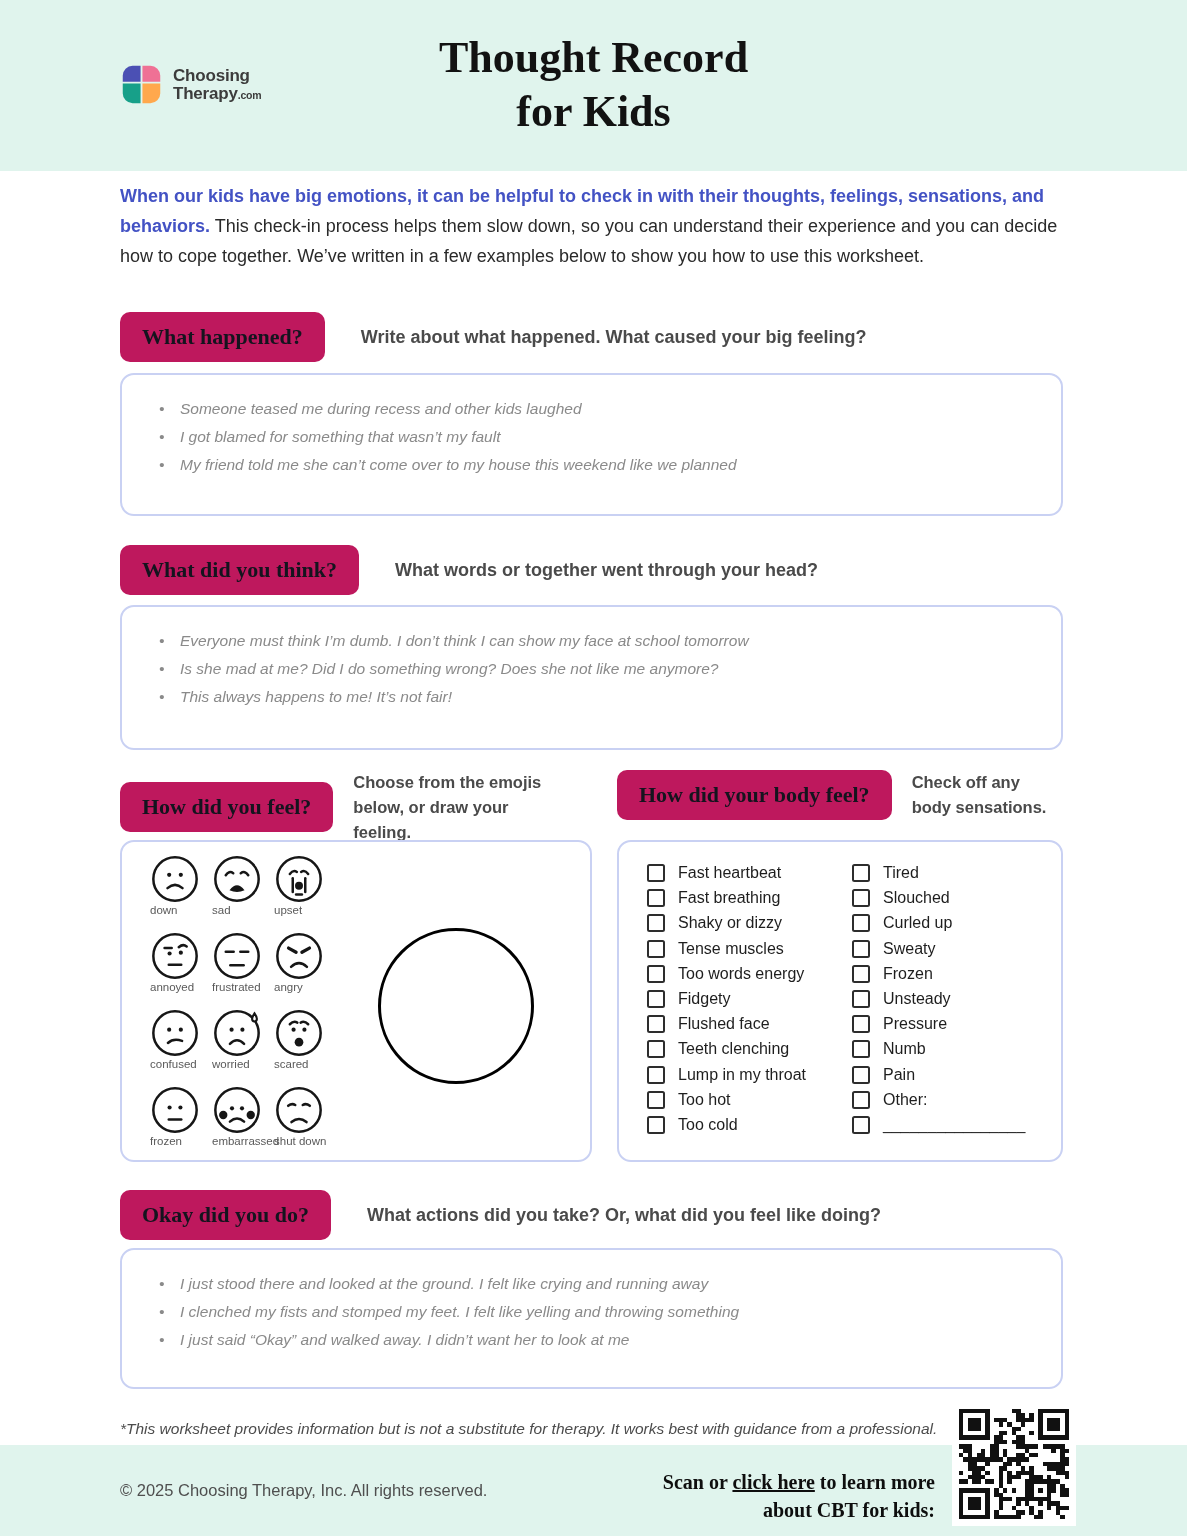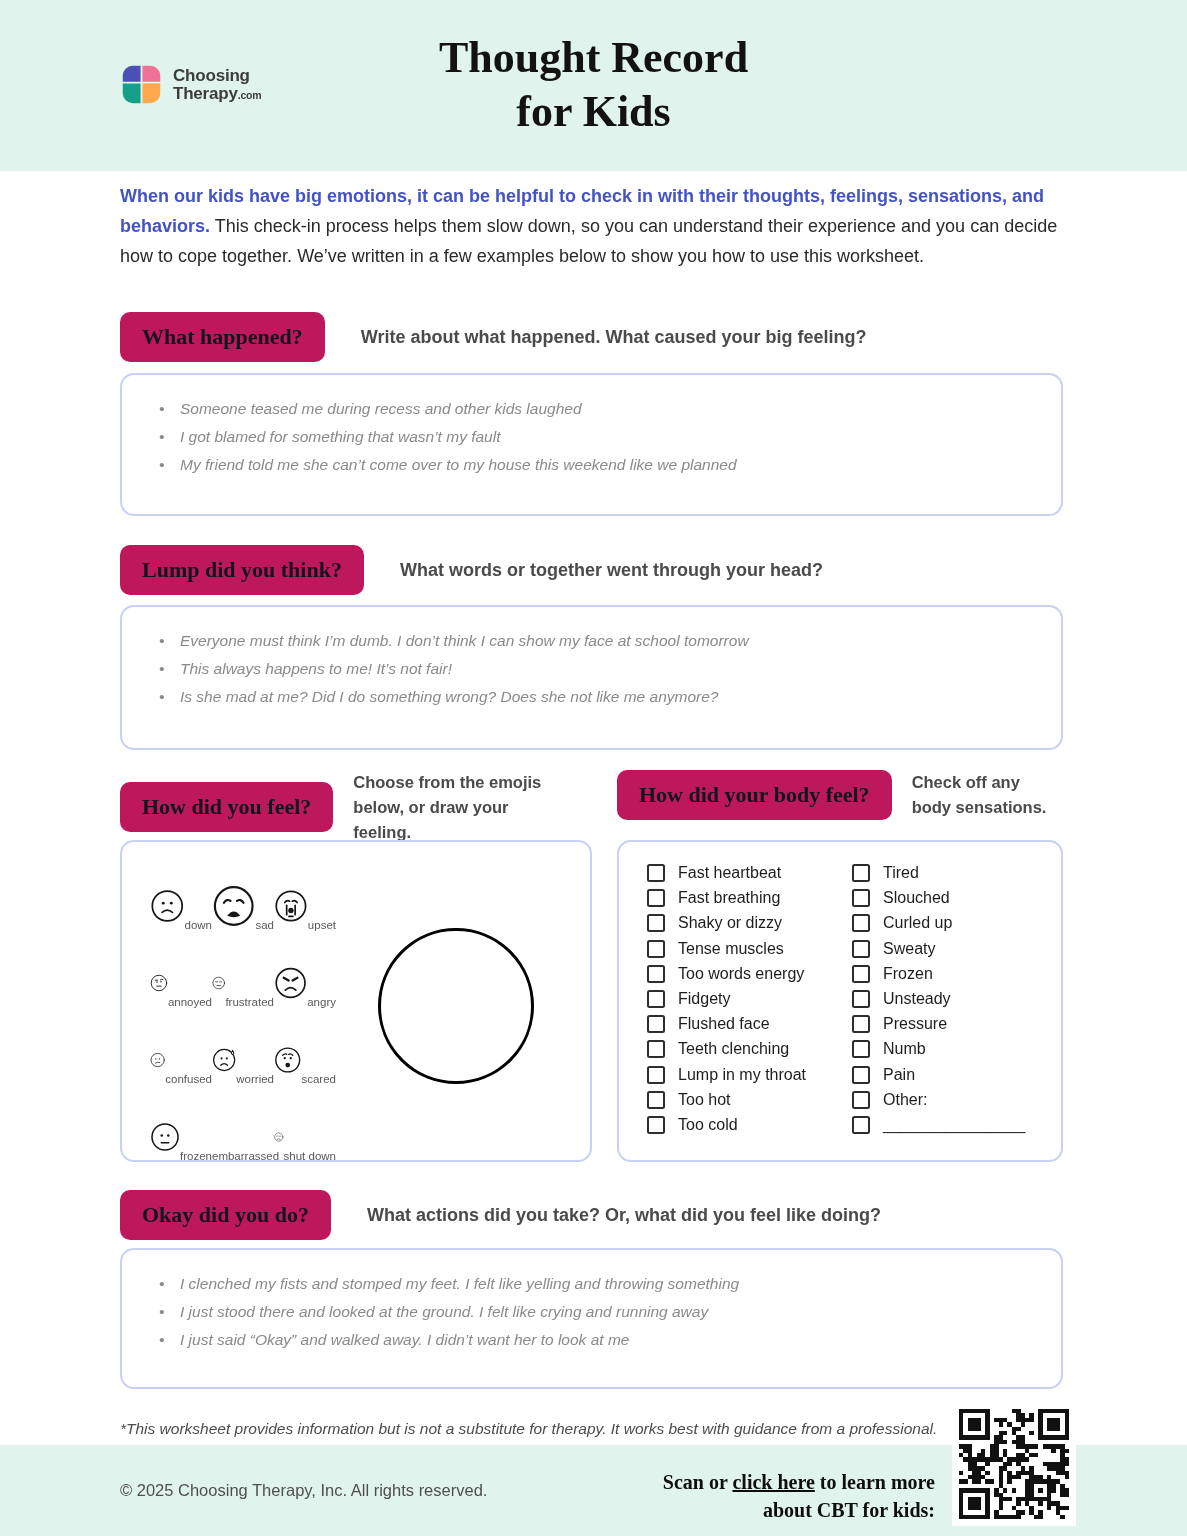--- a/index.html
+++ b/index.html
@@ -36,21 +36,21 @@
   .examples li::before{content:"\2022";position:absolute;left:-21px;color:#8a8a8a;}
 
   
   .hint{font-size:16.5px;font-weight:bold;color:#4a4a4a;line-height:1.5;}
   .feel-box{position:absolute;left:120px;top:840px;width:472px;height:322px;
     border:2px solid #c9d1f3;border-radius:14px;background:#fff;box-sizing:border-box;}
   .body-box{position:absolute;left:617px;top:840px;width:446px;height:322px;
     border:2px solid #c9d1f3;border-radius:14px;background:#fff;box-sizing:border-box;}
 
   .emoji-grid{position:absolute;left:28px;top:12px;display:grid;grid-template-columns:repeat(3,62px);}
-  .emoji-cell{height:77px;display:flex;flex-direction:row;align-items:flex-end;}
+  .emoji-cell{height:77px;display:flex;flex-direction:column;align-items:flex-start;}
   .emoji-cell svg{width:50px;height:50px;display:block;}
   .emoji-cell svg .f{fill:#161616;stroke:none;}
   .emoji-label{font-size:11.5px;color:#5a5a5a;margin-top:0px;white-space:nowrap;}
   .draw-circle{position:absolute;left:256px;top:86px;width:150px;height:150px;border:3.5px solid #000;border-radius:50%;}
 
   .checklist{position:absolute;top:22px;display:flex;flex-direction:column;}
   .checklist-1{left:28px;}
   .checklist-2{left:233px;}
   .check-row{display:flex;align-items:flex-start;height:25.2px;}
   .checkbox{width:14px;height:14px;border:2px solid #2d2d2d;border-radius:2.5px;margin-right:13px;flex:none;background:#fff;}
@@ -100,28 +100,28 @@
   </div>
   <div class="example-box" style="top:373px;height:143px;">
     <ul class="examples">
         <li>Someone teased me during recess and other kids laughed</li>
         <li>I got blamed for something that wasn’t my fault</li>
         <li>My friend told me she can’t come over to my house this weekend like we planned</li>
       </ul>
   </div>
 
   <div class="section-head" style="top:545px;">
-    <span class="label-chip">Lump did you think?</span>
+    <span class="label-chip">What did you think?</span>
     <span class="subtitle">What words or together went through your head?</span>
   </div>
   <div class="example-box" style="top:605px;height:145px;">
     <ul class="examples">
         <li>Everyone must think I’m dumb. I don’t think I can show my face at school tomorrow</li>
+        <li>Is she mad at me? Did I do something wrong? Does she not like me anymore?</li>
         <li>This always happens to me! It’s not fair!</li>
-        <li>Is she mad at me? Did I do something wrong? Does she not like me anymore?</li>
       </ul>
   </div>
 
   <div class="section-head" style="top:770px;gap:20px;">
     <span class="label-chip">How did you feel?</span>
     <span class="hint" style="width:205px;">Choose from the emojis below, or draw your feeling.</span>
   </div>
   <div class="section-head" style="left:617px;top:770px;gap:20px;">
     <span class="label-chip">How did your body feel?</span>
     <span class="hint" style="width:140px;">Check off any body sensations.</span>
@@ -369,22 +369,22 @@
         </div>
       </div>
   </div>
 
   <div class="section-head" style="top:1190px;">
     <span class="label-chip">Okay did you do?</span>
     <span class="subtitle">What actions did you take? Or, what did you feel like doing?</span>
   </div>
   <div class="example-box" style="top:1248px;height:141px;">
     <ul class="examples">
+        <li>I just stood there and looked at the ground. I felt like crying and running away</li>
         <li>I clenched my fists and stomped my feet. I felt like yelling and throwing something</li>
-        <li>I just stood there and looked at the ground. I felt like crying and running away</li>
         <li>I just said “Okay” and walked away. I didn’t want her to look at me</li>
       </ul>
   </div>
 
   <div class="disclaimer">*This worksheet provides information but is not a substitute for therapy. It works best with guidance from a professional.</div>
   <div class="copyright">© 2025 Choosing Therapy, Inc. All rights reserved.</div>
   <div class="scan">
     <div><span>Scan or </span><span class="link">click here</span><span> to learn more</span></div>
     <div>about CBT for kids:</div>
   </div>

